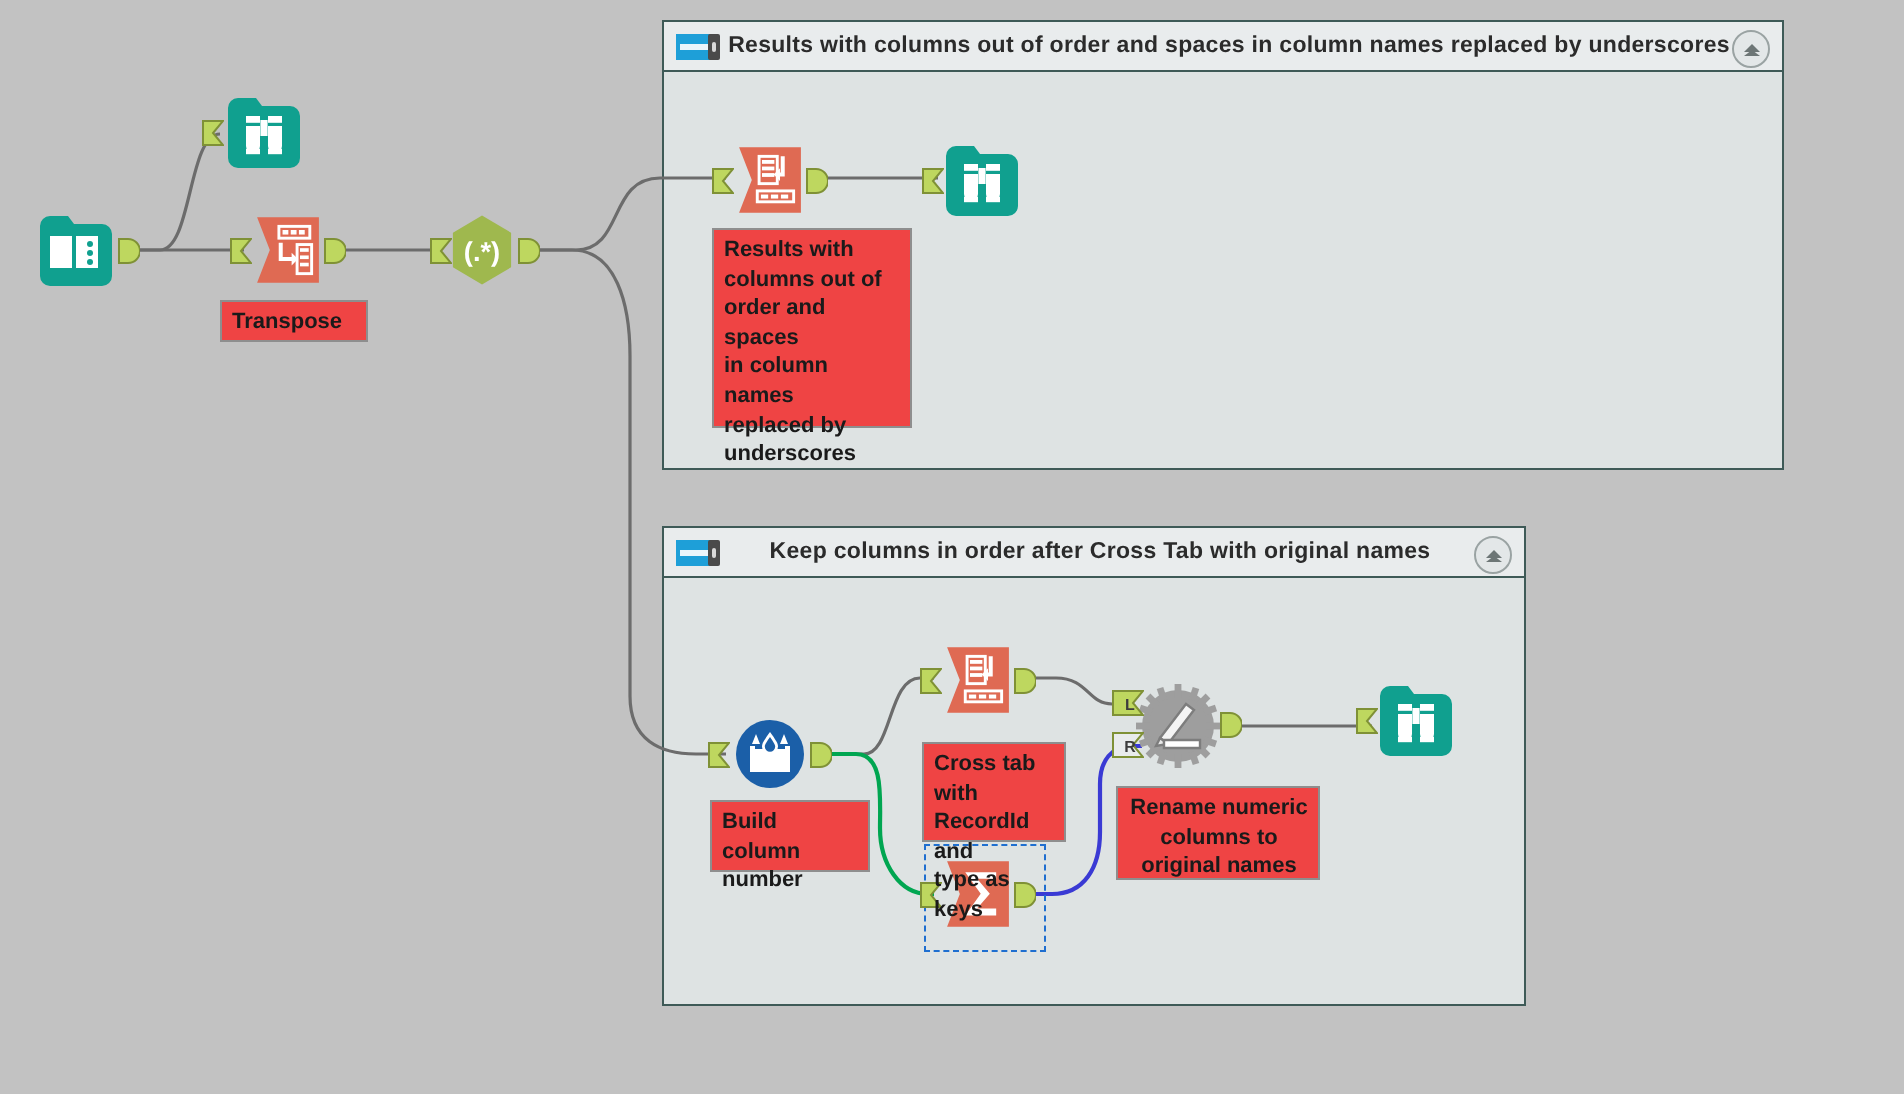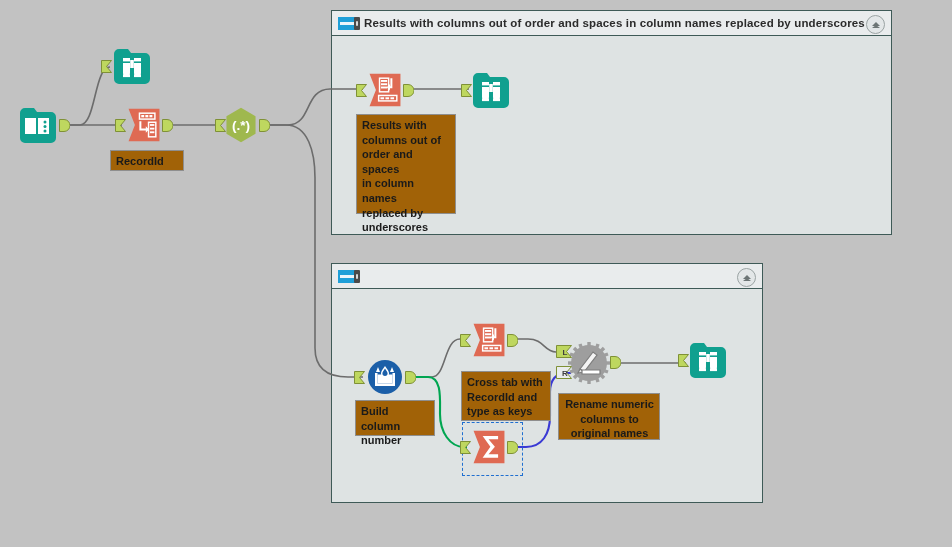--- a/index.html
+++ b/index.html
@@ -76,21 +76,21 @@
   .tool{position:absolute;width:40px;height:40px;}
   .tool .glyph{position:absolute;left:0;top:0;width:40px;height:40px;}
 
   
   .anchor{position:absolute;width:10px;height:13px;}
   .anchor svg{display:block;}
 
   
   .note{
     position:absolute;
-    background:#a16207;
+    background:#ef4444;
     border:1px solid #8e8e8e;
     box-sizing:border-box;
     font-size:11px;
     font-weight:bold;
     color:#1a1a1a;
     line-height:14.6px;
     padding:3px 4px 3px 5px;
     white-space:pre-line;
   }
 
@@ -118,20 +118,21 @@
       </div>
     </div>
   </div>
 
   <div class="container" id="container-keep-order" style="left:331px;top:263px;width:432px;height:240px;">
     <div class="container-head">
       <div class="cont-icon">
         <div class="bar"></div>
           <div class="knob"></div>
       </div>
+      <div class="cont-title">Keep columns in order after Cross Tab with original names</div>
       <div class="cont-collapse">
         <div class="chev"></div>
           <div class="chev2"></div>
       </div>
     </div>
   </div>
 
   <svg class="svg-layer" viewBox="0 0 952 547">
 
     <path d="M60,125 L80,125 C96,125 94,67 110,67" fill="none" stroke="#6c6c6c" stroke-width="1.6"></path>
@@ -402,34 +403,34 @@
       <rect x="11" y="15.4" width="7" height="1.6" fill="#10a08f"></rect>
       <rect x="22" y="15.4" width="7" height="1.6" fill="#10a08f"></rect>
     </svg>
     <div class="anchor" style="left:-10px;top:14px;">
       <svg width="11" height="13" viewBox="0 0 11 13">
           <path d="M0.5 0.5 H10.5 L5.5 6.5 L10.5 12.5 H0.5 Z" fill="#bed75f" stroke="#7f9136"></path>
         </svg>
     </div>
   </div>
 
-  <div class="note" style="left:110px;top:150px;width:74px;height:21px;">RecordId</div>
+  <div class="note" style="left:110px;top:150px;width:74px;height:21px;">Transpose</div>
 
 
   <div class="note" style="left:356px;top:114px;width:100px;height:100px;">Results with
 columns out of
 order and spaces
 in column names
 replaced by
 underscores</div>
 
   <div class="note" style="left:355px;top:400px;width:80px;height:36px;">Build column
 number</div>
 
-  <div class="note" style="left:461px;top:371px;width:90px;height:50px;">Cross tab with
+  <div class="note" style="left:461px;top:371px;width:72px;height:50px;">Cross tab with
 RecordId and
 type as keys</div>
 
   <div class="note" style="left:558px;top:393px;width:102px;height:47px;text-align:center;">Rename numeric
 columns to
 original names</div>
 
 </div>
 
 </body></html>

